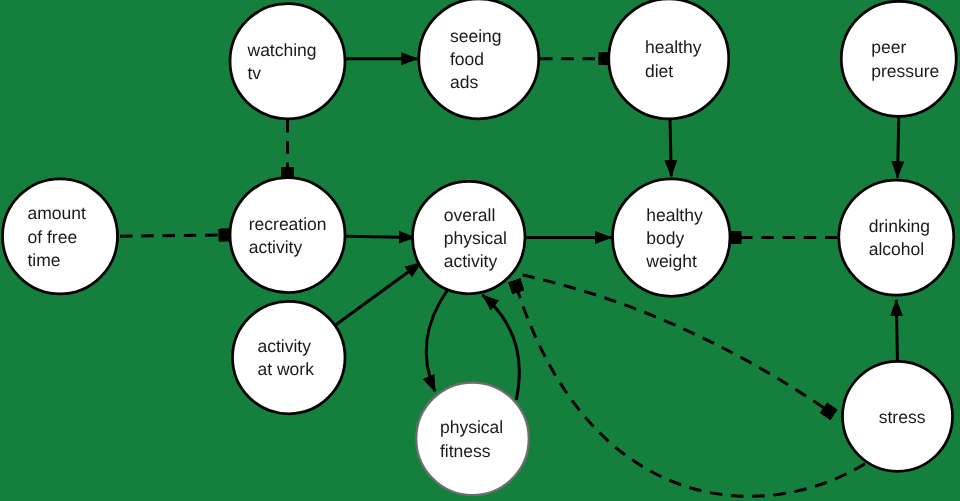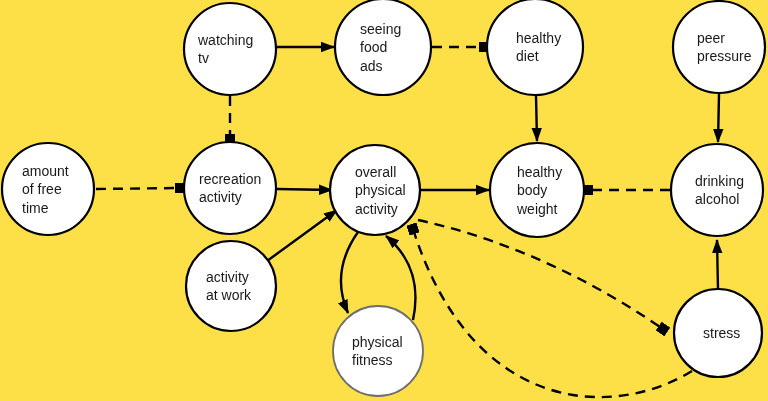--- a/index.html
+++ b/index.html
@@ -5,21 +5,21 @@
   html, body {
     margin: 0;
     padding: 0;
     background: #ffffff;
     font-family: "Liberation Sans", "DejaVu Sans", sans-serif;
   }
   .diagram-wrap {
     position: relative;
     width: 768px;
     height: 401px;
-    background: #fde047;
+    background: #15803d;
     overflow: hidden;
   }
   svg text {
     font-family: "Liberation Sans", "DejaVu Sans", sans-serif;
     font-size: 14px;
   }
 </style>
 </head>
 <body>
 

